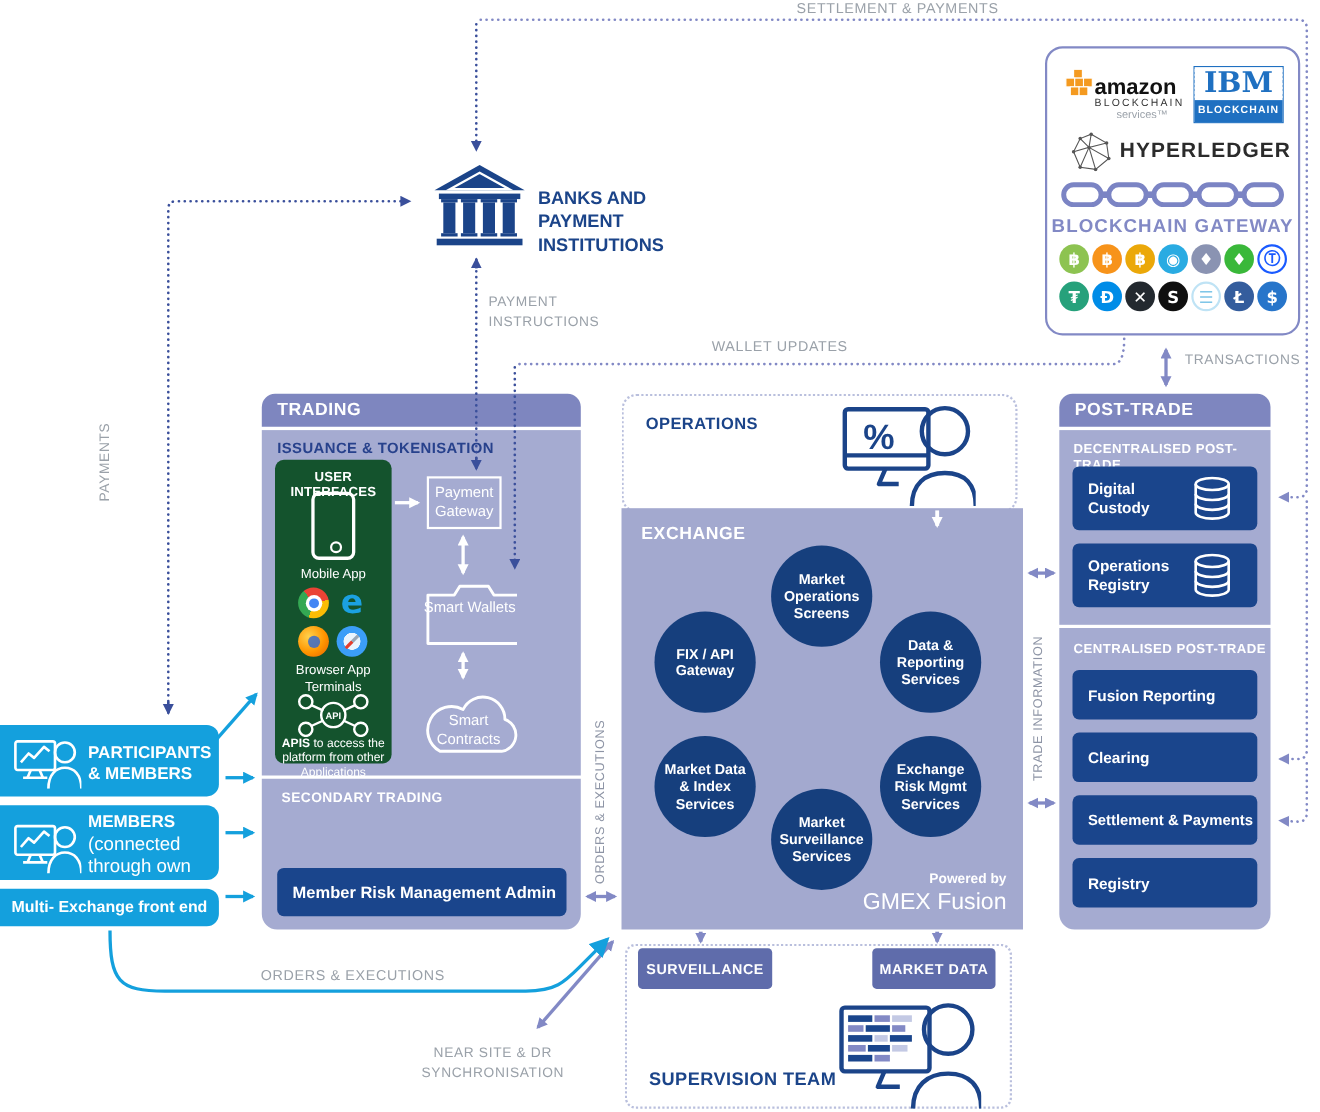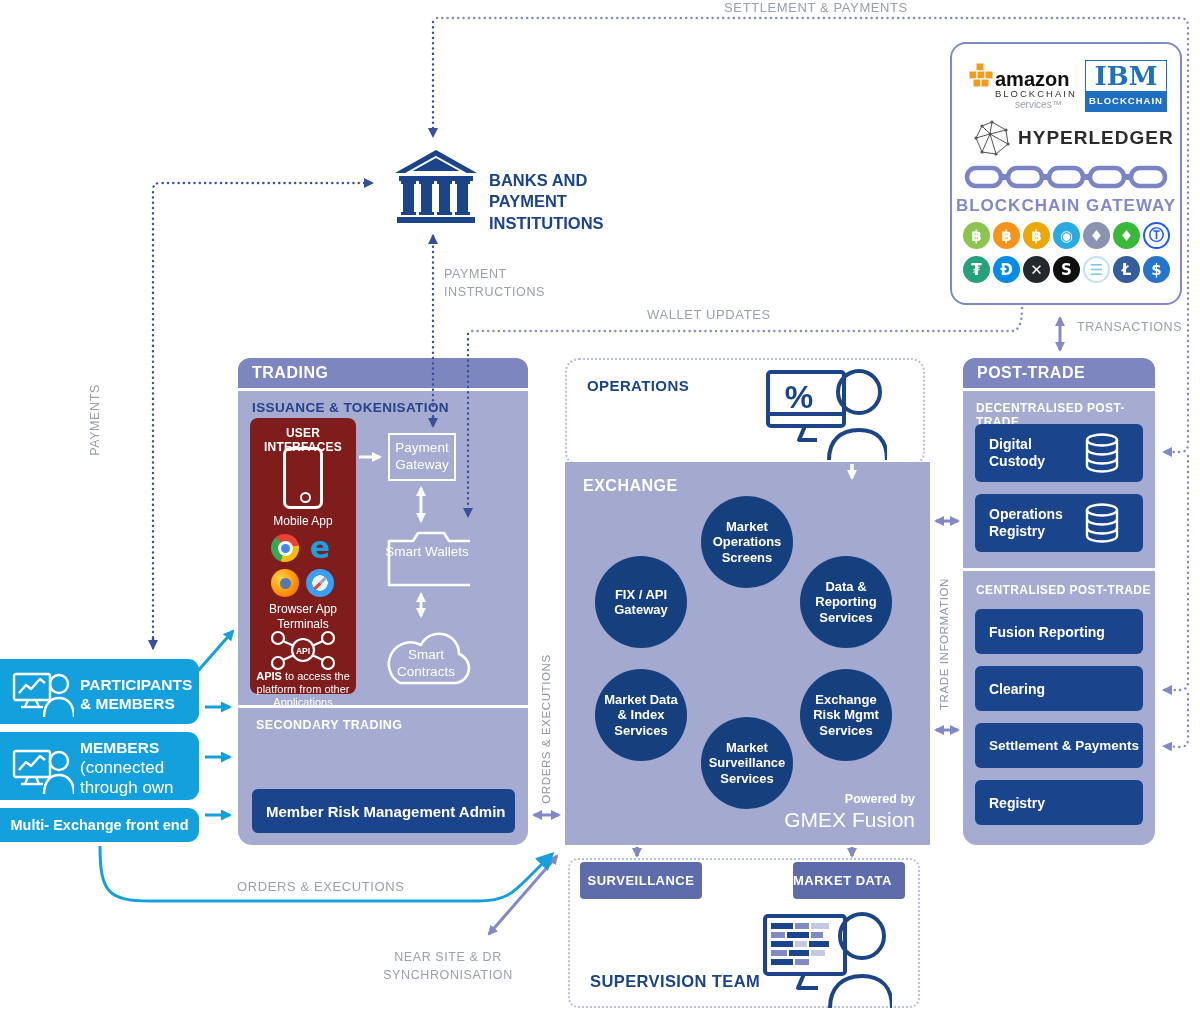--- a/index.html
+++ b/index.html
@@ -51,21 +51,21 @@
       <text x="34" y="42" font-size="32" font-weight="bold" fill="#1b4489" text-anchor="middle" font-family="Liberation Sans, sans-serif">%</text>
     </svg>
   </div>
 
   <div class="abs hdrbar" style="left:238px;top:358px;width:290px;height:30px;border-radius:12px 12px 0 0;z-index:2;">
     <span>TRADING</span>
   </div>
   <div class="abs section" style="left:238px;top:391px;width:290px;height:314px;z-index:2;">
     <div class="abs sect-label-navy" style="left:14px;top:9px;">ISSUANCE &amp; TOKENISATION</div>
 
-    <div class="abs" style="left:12px;top:27px;width:106px;height:276px;background:#7f1d1d;border-radius:8px;color:#fff;text-align:center;">
+    <div class="abs" style="left:12px;top:27px;width:106px;height:276px;background:#14532d;border-radius:8px;color:#fff;text-align:center;">
       <div style="font-weight:bold;font-size:12px;margin-top:8px;letter-spacing:.2px;">USER INTERFACES</div>
       <div class="abs" style="left:33px;top:29px;width:40px;height:62px;border:3px solid #fff;border-radius:7px;box-sizing:border-box;">
         <div class="abs" style="left:14px;bottom:3px;width:7px;height:7px;border:2px solid #fff;border-radius:50%;"></div>
       </div>
       <div class="abs" style="left:0;top:96px;width:100%;font-size:12px;">Mobile App</div>
 
       <div class="abs" style="left:21px;top:116px;width:64px;display:flex;flex-wrap:wrap;gap:7px;">
         <div class="browser" style="background:conic-gradient(from -40deg,#ea4335 0 33%,#fbbc05 33% 66%,#34a853 66% 100%);">
           <span style="width:15px;height:15px;border-radius:50%;background:#fff;display:flex;align-items:center;justify-content:center;">
             <span style="width:9px;height:9px;border-radius:50%;background:#4285f4;"></span>
@@ -370,21 +370,21 @@
             <rect x="49" y="40" width="14" height="6" fill="#c3c9e4"></rect>
           <rect x="9" y="49" width="22" height="6" fill="#1a458c"></rect>
             <rect x="33" y="49" width="14" height="6" fill="#8289c5"></rect>
         </g>
       </svg>
     </div>
   </div>
   <div class="abs" style="left:580px;top:862px;width:122px;height:37px;background:#5f6cab;border-radius:4px;display:flex;align-items:center;justify-content:center;z-index:3;">
     <span style="color:#fff;font-weight:bold;font-size:13px;letter-spacing:.5px;">SURVEILLANCE</span>
   </div>
-  <div class="abs" style="left:793px;top:862px;width:112px;height:37px;background:#5f6cab;border-radius:4px;display:flex;align-items:center;z-index:3;">
+  <div class="abs" style="left:793px;top:862px;width:112px;height:37px;background:#5f6cab;border-radius:4px;display:flex;align-items:center;justify-content:center;z-index:3;">
     <span style="color:#fff;font-weight:bold;font-size:13px;letter-spacing:.5px;">MARKET DATA</span>
   </div>
 
   <svg class="abs" style="left:0;top:0;z-index:4;pointer-events:none;" width="1200" height="1011" viewBox="0 0 1200 1011">
     <defs>
       <marker id="mn" markerUnits="userSpaceOnUse" markerWidth="11" markerHeight="11" refX="8" refY="5" orient="auto">
         <path d="M0,0 L10,5 L0,10 z" fill="#3a4f9b"></path>
         </marker>
       <marker id="ms" markerUnits="userSpaceOnUse" markerWidth="11" markerHeight="11" refX="8" refY="5" orient="auto">
         <path d="M0,0 L10,5 L0,10 z" fill="#8289c5"></path>

